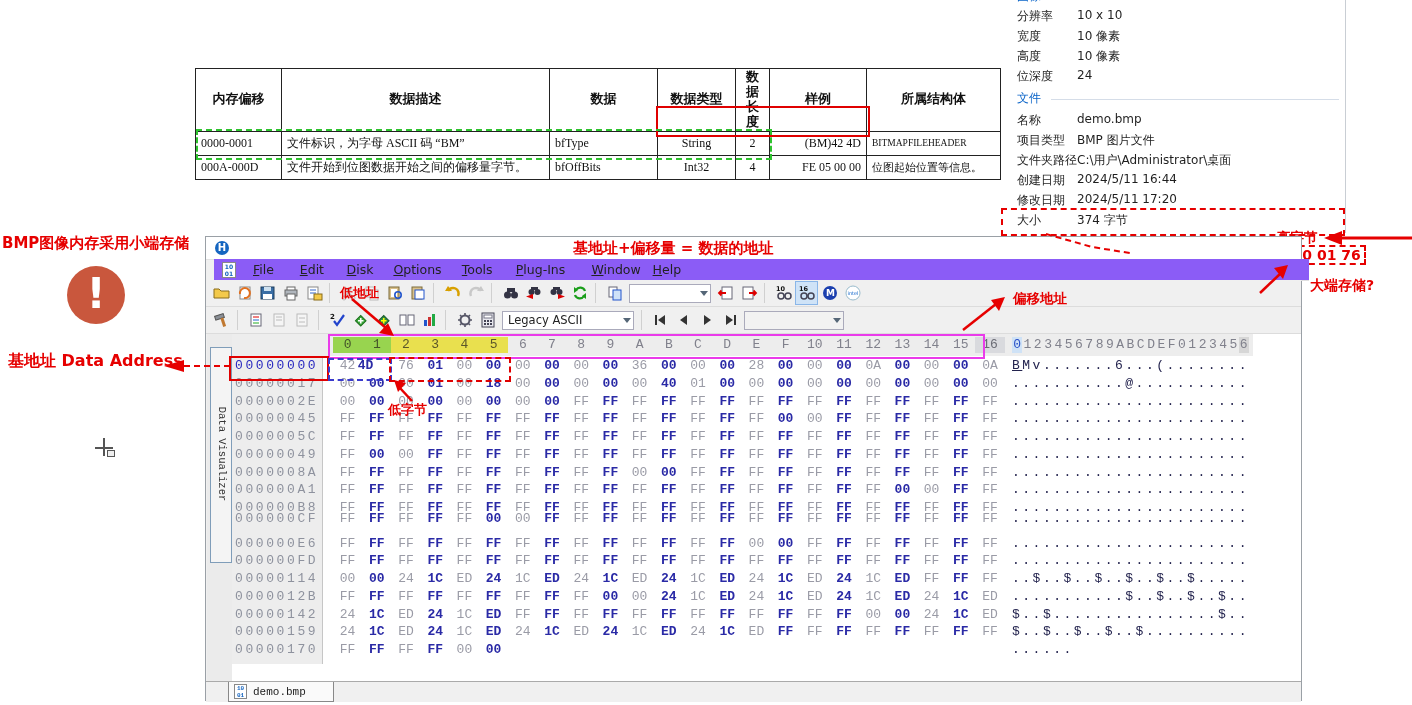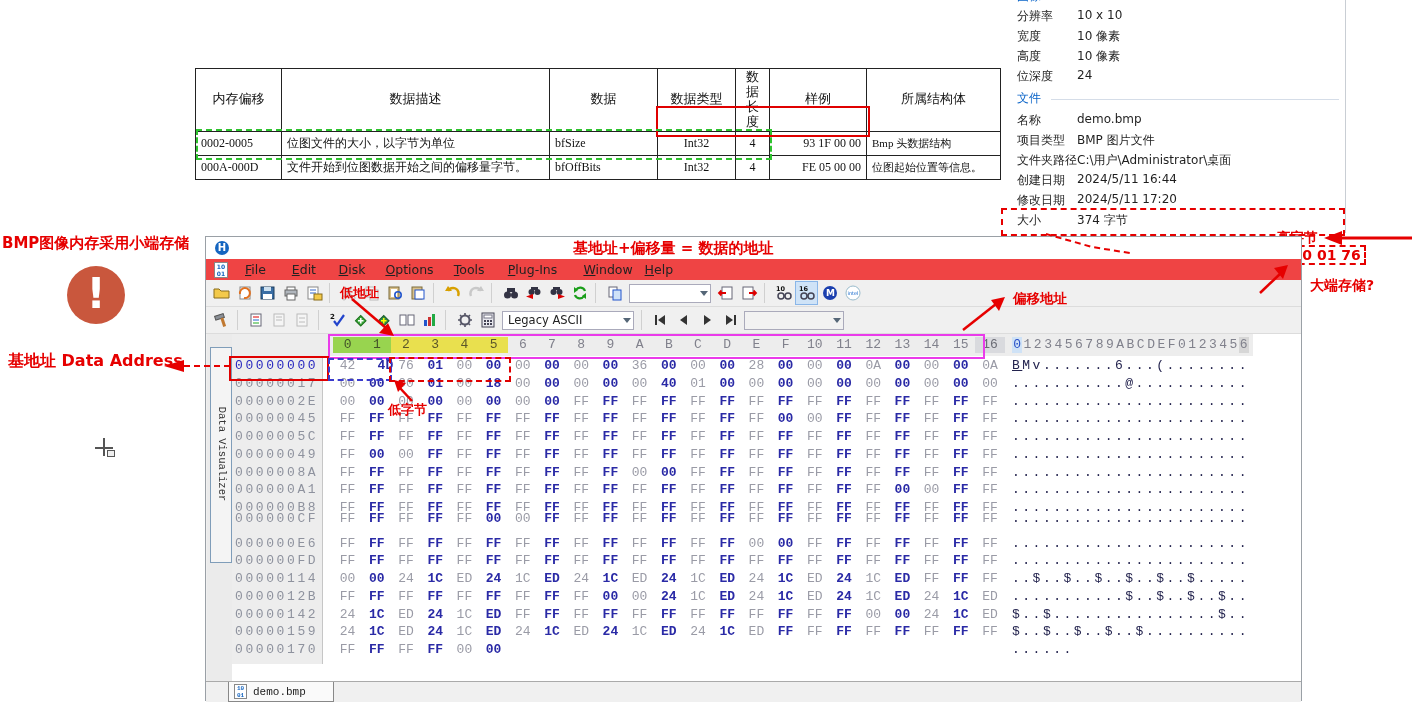--- a/index.html
+++ b/index.html
@@ -5,21 +5,21 @@
   html,body{margin:0;padding:0;background:#fff;}
   #stage{position:relative;width:1412px;height:705px;overflow:hidden;background:#fff;
          font-family:"DejaVu Sans",sans-serif;}
   
   .ann{position:absolute;color:#e60000;font-weight:bold;white-space:nowrap;}
   
   #bmp-table{position:absolute;left:195px;top:68px;border-collapse:collapse;
              font-family:"Liberation Serif","DejaVu Serif",serif;font-size:12px;color:#111;
              table-layout:fixed;}
   #bmp-table td,#bmp-table th{border:1px solid #222;padding:1px 5px;overflow:hidden;white-space:nowrap;}
-  #bmp-table th{font-size:13px;font-weight:normal;height:38px;white-space:normal;line-height:1.15;}
+  #bmp-table th{font-size:13px;font-weight:bold;height:38px;white-space:normal;line-height:1.15;}
   #bmp-table td{height:21px;}
   #bmp-table .c-struct{font-size:11px;}
   #bmp-table tr td:nth-child(4){text-align:center;}
   #bmp-table tr td:nth-child(5){text-align:center;}
   #bmp-table tr td:nth-child(6){text-align:right;}
   .box-red-solid{position:absolute;left:656px;top:106px;width:210px;height:27px;
                  border:2px solid #e00000;pointer-events:none;}
   .box-green-dash{position:absolute;left:196px;top:129px;width:572px;height:27px;
                   border:2px dashed #2ec32e;pointer-events:none;}
   
@@ -40,21 +40,21 @@
   #cursor .v{position:absolute;left:8px;top:0;width:2px;height:18px;background:#555;}
   #cursor .sq{position:absolute;left:12px;top:12px;width:6px;height:5px;border:1px solid #555;background:#eee;}
   
   #hw{position:absolute;left:205px;top:236px;width:1097px;height:465px;background:#f0f0f0;
       border:1px solid #9aa0a6;box-sizing:border-box;}
   #hw-title{position:absolute;left:0;top:0;width:100%;height:22px;background:#fff;
             border-bottom:1px solid #e3e3e3;font-size:12.5px;color:#333;}
   #hw-title .appicon{position:absolute;left:9px;top:4px;width:14px;height:14px;border-radius:50%;
             background:#1565c0;color:#fff;font-size:10px;font-weight:bold;text-align:center;line-height:14px;}
   #hw-title .ttext{position:absolute;left:28px;top:3px;}
-  #hw-menu{position:absolute;left:0;top:22px;width:100%;height:21px;background:#ef4444;
+  #hw-menu{position:absolute;left:8px;top:22px;width:100%;height:21px;background:#8b5cf6;
            border-bottom:1px solid #e0e0e0;font-size:12.5px;color:#222;}
   .menu-item{position:absolute;top:2px;padding:1px 4px;cursor:default;}
   .menu-item u{text-decoration:underline;}
   .docicon{position:absolute;left:8px;top:3px;width:12px;height:14px;background:#fff;
            border:1px solid #888;font-size:6px;line-height:7px;color:#1565c0;text-align:center;font-weight:bold;}
   .toolbar{position:absolute;left:0;width:100%;height:27px;background:#f0f0f0;
            border-bottom:1px solid #dcdcdc;display:flex;align-items:center;padding-left:4px;box-sizing:border-box;}
   #tb1{top:43px;} #tb2{top:70px;}
   .tbtn{width:21px;height:22px;flex:0 0 21px;display:flex;align-items:center;justify-content:center;border:1px solid transparent;}
   .tbtn.pressed{background:#cfe3f7;border:1px solid #8ab6e8;}
@@ -138,27 +138,27 @@
           <th>数据描述</th>
           <th>数据</th>
           <th>数据类型</th>
           <th>数据长度</th>
           <th>样例</th>
           <th>所属结构体</th>
         </tr>
       </thead>
     <tbody>
         <tr>
-          <td>0002-0005</td>
-          <td>位图文件的大小，以字节为单位</td>
-          <td>bfSize</td>
-          <td>Int32</td>
-          <td>4</td>
-          <td>93 1F 00 00</td>
-          <td class="c-struct">Bmp 头数据结构</td>
+          <td>0000-0001</td>
+          <td>文件标识，为字母 ASCII 码 “BM”</td>
+          <td>bfType</td>
+          <td>String</td>
+          <td>2</td>
+          <td>(BM)42 4D</td>
+          <td class="c-struct" style="font-size: 9.5px;">BITMAPFILEHEADER</td>
         </tr>
         <tr>
           <td>000A-000D</td>
           <td>文件开始到位图数据开始之间的偏移量字节。</td>
           <td>bfOffBits</td>
           <td>Int32</td>
           <td>4</td>
           <td>FE 05 00 00</td>
           <td class="c-struct">位图起始位置等信息。</td>
         </tr>
@@ -571,21 +571,21 @@
             <span class="acell" style="left: 975.7px;">3</span>
             <span class="acell" style="left: 986px;">4</span>
             <span class="acell" style="left: 996.3px;">5</span>
             <span class="acell last" style="left: 1006.6px;">6</span>
           </div>
         <div class="magenta-box"></div>
         <div id="hexrows">
             <div class="hexrow" style="top: 24px;">
               <span class="addr sel">00000000</span>
               <span class="b e" style="left: 101px;">42</span>
-              <span class="b o" style="left: 132px; text-align: right;">4D</span>
+              <span class="b o" style="left: 119px;">4D</span>
               <span class="b e" style="left: 159.4px;">76</span>
               <span class="b o" style="left: 188.6px;">01</span>
               <span class="b e" style="left: 217.8px;">00</span>
               <span class="b o" style="left: 247px;">00</span>
               <span class="b e" style="left: 276.2px;">00</span>
               <span class="b o" style="left: 305.4px;">00</span>
               <span class="b e" style="left: 334.6px;">00</span>
               <span class="b o" style="left: 363.8px;">00</span>
               <span class="b e" style="left: 393px;">36</span>
               <span class="b o" style="left: 422.2px;">00</span>

